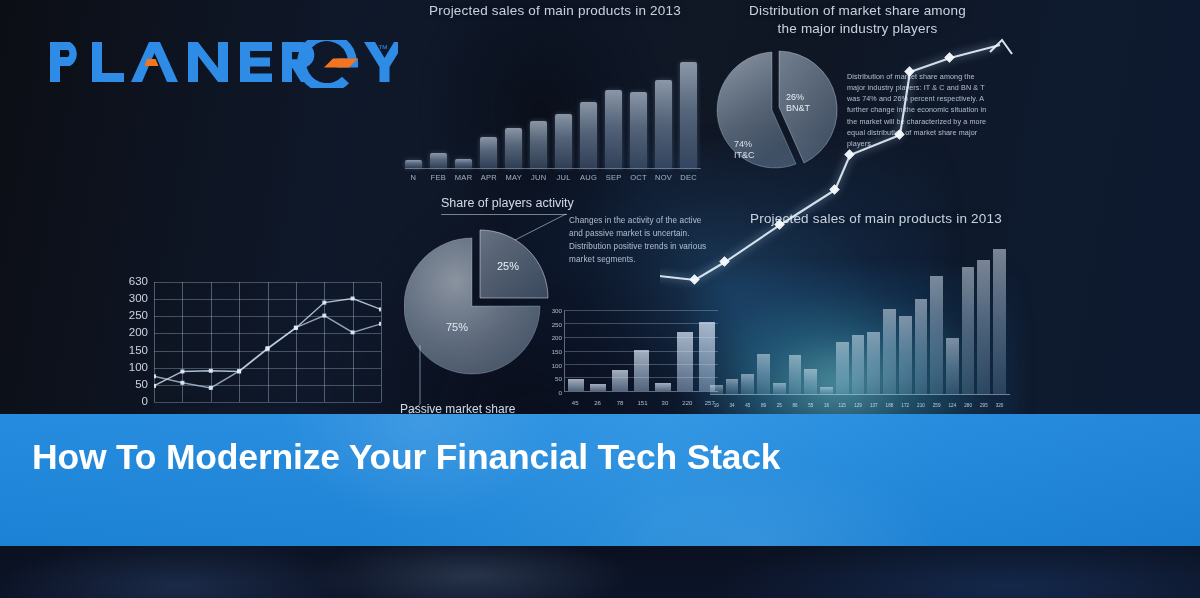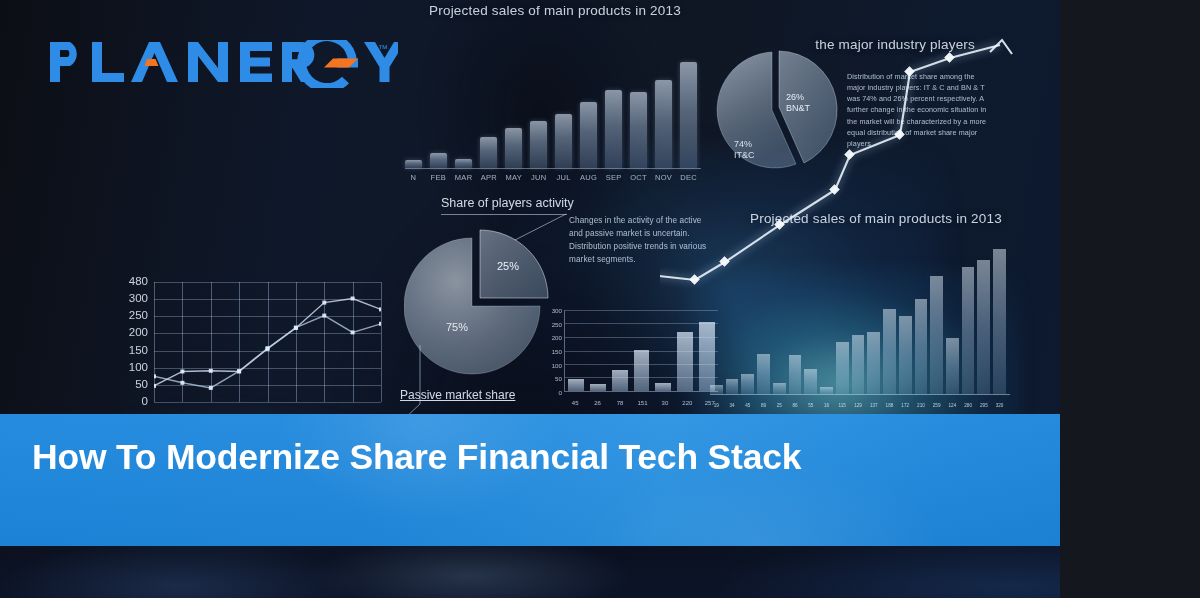--- a/index.html
+++ b/index.html
@@ -4,21 +4,21 @@
 <style>
   * { margin:0; padding:0; box-sizing:border-box; }
   html,body { width:1200px; height:598px; overflow:hidden; }
   body {
     font-family:"Liberation Sans", sans-serif;
     background:#14171e;
     position:relative;
   }
 
   
-  #stage { position:absolute; inset:0; width:1060px; height:598px; overflow:hidden; background:#0d1016; }
+  #stage { position:absolute; inset:0; width:1200px; height:598px; overflow:hidden; background:#0d1016; }
 
   .bg-base{
     position:absolute; inset:0;
     background:
       radial-gradient(ellipse 640px 420px at 880px 300px, rgba(18,92,168,0.95) 0%, rgba(12,58,116,0.75) 38%, rgba(8,32,70,0.35) 68%, rgba(8,20,42,0) 100%),
       radial-gradient(ellipse 520px 340px at 250px 120px, rgba(12,34,74,0.7) 0%, rgba(8,20,46,0.25) 60%, rgba(0,0,0,0) 100%),
       linear-gradient(125deg,#10131a 0%, #121a2a 22%, #132murk 22%, #14233c 40%, #123056 60%, #0f3a6e 80%, #0b2a52 100%);
     background-color:#101520;
   }
   .bg-tint{
@@ -196,21 +196,22 @@
           <span>JUN</span>
           <span>JUL</span>
           <span>AUG</span>
           <span>SEP</span>
           <span>OCT</span>
           <span>NOV</span>
           <span>DEC</span>
         </div>
     </div>
 
-    <div class="gtitle c" style="left:740px; top:37px; width:235px;text-align:right;">the major industry players</div>
+    <div class="gtitle c" style="left:740px; top:3px; width:235px;">Distribution of market share among</div>
+    <div class="gtitle c" style="left:740px; top:21px; width:235px;">the major industry players</div>
 
     <svg id="pieA" viewBox="0 0 130 130">
       <defs>
         <linearGradient id="pgA" x1="0" y1="0" x2="0.4" y2="1">
           <stop offset="0%" stop-color="#dbe8f6" stop-opacity="0.62"></stop>
           <stop offset="60%" stop-color="#b9cfe6" stop-opacity="0.42"></stop>
           <stop offset="100%" stop-color="#9ab6d4" stop-opacity="0.34"></stop>
         </linearGradient>
         <linearGradient id="pgA2" x1="0" y1="0" x2="0.7" y2="1">
           <stop offset="0%" stop-color="#cfe0f2" stop-opacity="0.52"></stop>
@@ -250,21 +251,21 @@
       <path d="M 76 70 L 76 2 A 68 68 0 0 1 144 70 Z" fill="url(#pgB2)" stroke="rgba(225,240,253,0.5)" stroke-width="1"></path>
       <text x="93" y="42" font-size="11" fill="rgba(242,248,255,0.95)" font-family="Liberation Sans, sans-serif">25%</text>
       <text x="42" y="103" font-size="11" fill="rgba(242,248,255,0.88)" font-family="Liberation Sans, sans-serif">75%</text>
     </svg>
 
     <svg style="position:absolute; left:390px; top:190px; width:230px; height:230px;">
       <line x1="176" y1="24" x2="125" y2="50" stroke="rgba(205,226,250,0.55)" stroke-width="1"></line>
       <line x1="30" y1="214" x2="15" y2="228" stroke="rgba(205,226,250,0.55)" stroke-width="1"></line>
       <line x1="30" y1="155" x2="30" y2="214" stroke="rgba(205,226,250,0.55)" stroke-width="1"></line>
     </svg>
-    <div class="sidecap" style="left:400px; top:388px; font-size:12px;text-decoration:underline;">Passive market share</div>
+    <div class="sidecap" style="left:400px; top:402px; font-size:12px;text-decoration:underline;">Passive market share</div>
     <div class="pieTxt" style="left:569px; top:214px; width:141px; font-size:8.2px; line-height:1.6;">Changes in the activity of the active and passive market is uncertain. Distribution positive trends in various market segments.</div>
 
     <div id="midbars">
       <div class="plot">
         <div class="grid" style="top:0%"></div>
         <div class="grid" style="top:16.6%"></div>
         <div class="grid" style="top:33.3%"></div>
         <div class="grid" style="top:50%"></div>
         <div class="grid" style="top:66.6%"></div>
         <div class="grid" style="top:83.3%"></div>
@@ -293,21 +294,21 @@
           <span>78</span>
           <span>151</span>
           <span>30</span>
           <span>220</span>
           <span>257</span>
         </div>
     </div>
 
     <div id="linechart">
       <div id="lineYl">
-          <div class="yl" style="top: 6px;">480</div>
+          <div class="yl" style="top: 6px;">630</div>
           <div class="yl" style="top: 23.1429px;">300</div>
           <div class="yl" style="top: 40.2857px;">250</div>
           <div class="yl" style="top: 57.4286px;">200</div>
           <div class="yl" style="top: 74.5714px;">150</div>
           <div class="yl" style="top: 91.7143px;">100</div>
           <div class="yl" style="top: 108.857px;">50</div>
           <div class="yl" style="top: 126px;">0</div>
         </div>
       <div class="plot">
         <div class="vg" style="left:0%"></div>
@@ -445,16 +446,16 @@
       </g>
       <text x="330" y="12" font-size="10" fill="#2e8ce6" font-family="Liberation Sans, sans-serif">™</text>
     </svg>
   </div>
 
   <div class="bottomdark"></div>
   <div class="bottomdark2"></div>
 
   <div id="banner">
     <div class="bsheen"></div>
-    <h1>How To Modernize Share Financial Tech Stack</h1>
+    <h1>How To Modernize Your Financial Tech Stack</h1>
   </div>
 
 </div>
 
 </body></html>

